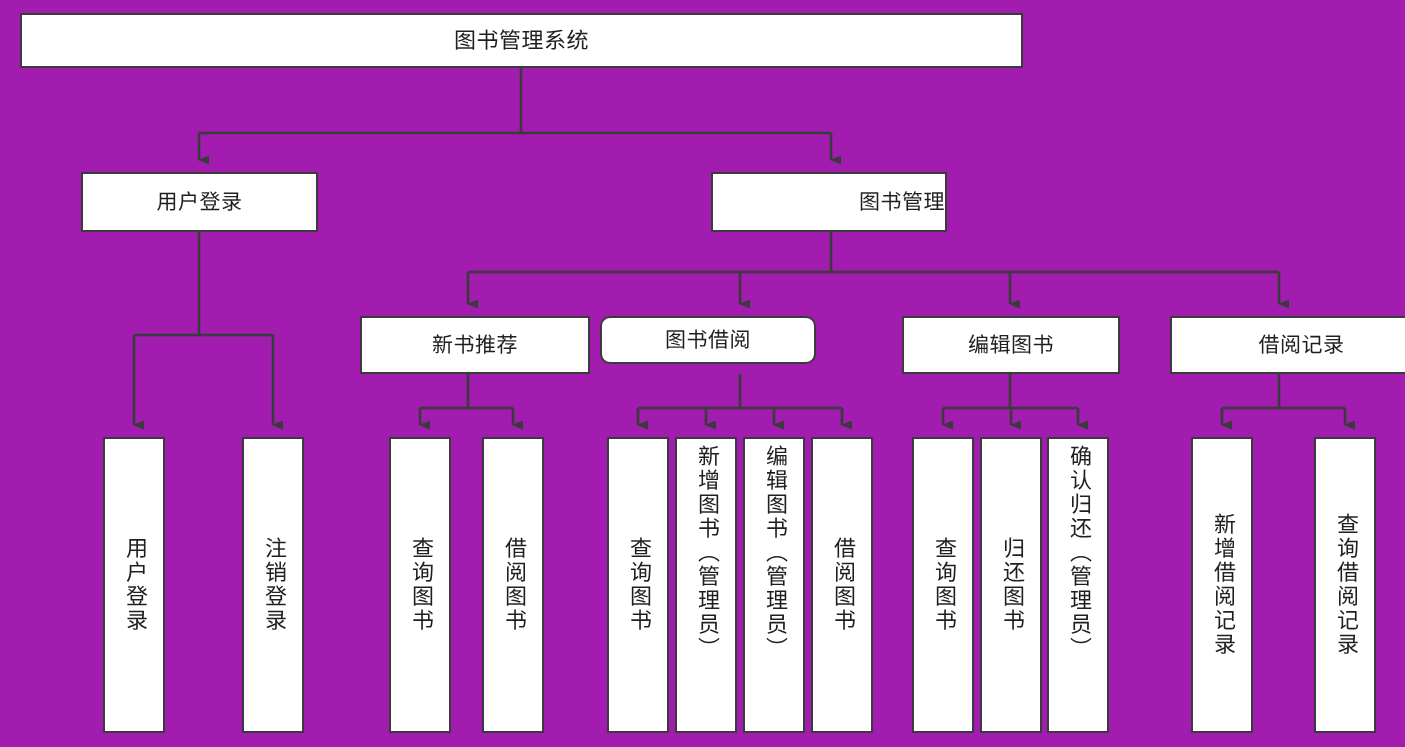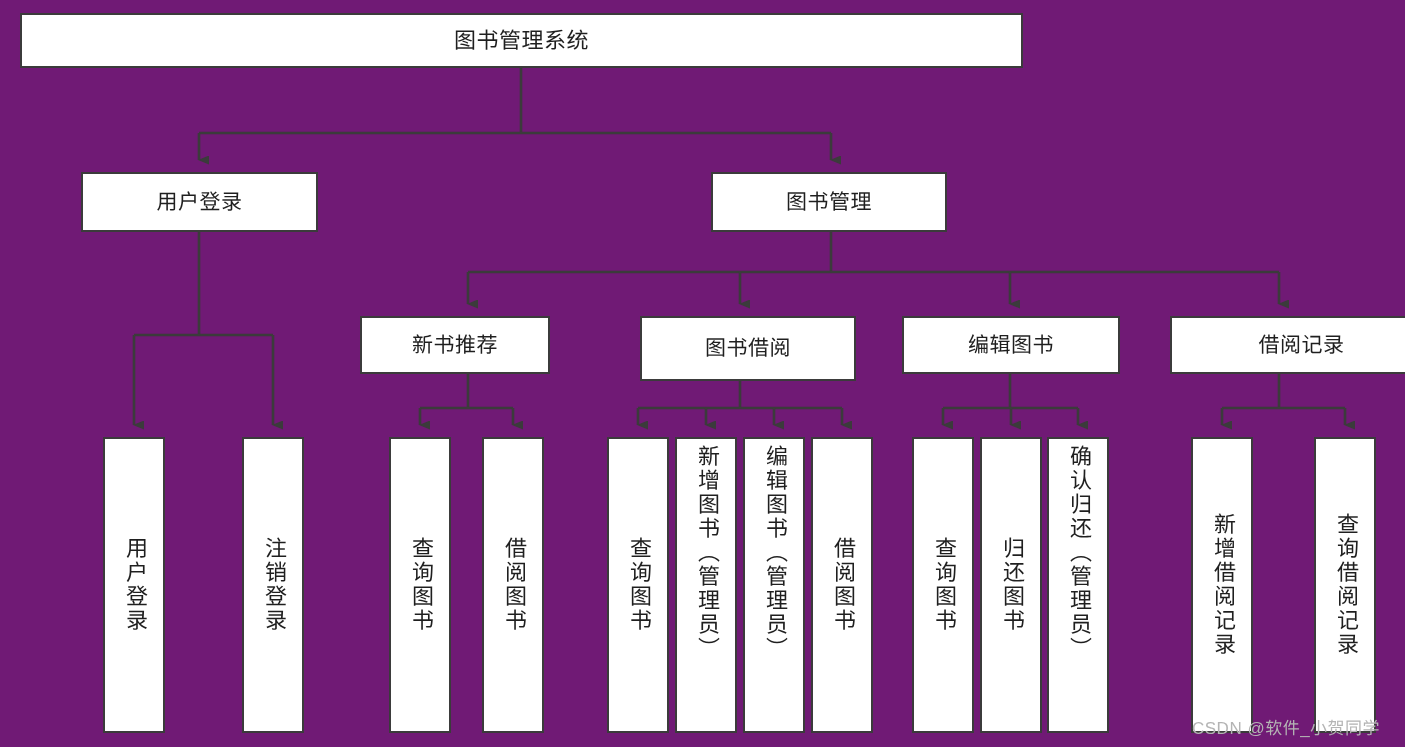--- a/index.html
+++ b/index.html
@@ -8,21 +8,21 @@
     padding: 0;
     background: #ffffff;
   }
   body {
     font-family: "Liberation Sans", "DejaVu Sans", sans-serif;
   }
   #diagram-root {
     position: relative;
     width: 1405px;
     height: 747px;
-    background: #701a75;
+    background: #a21caf;
     overflow: hidden;
   }
   #connector-layer {
     position: absolute;
     left: 0;
     top: 0;
     width: 1405px;
     height: 747px;
   }
   .node {
@@ -132,29 +132,29 @@
   </svg>
 
   <div class="node level-0 horizontal" style="left:20px; top:13px; width:1003px; height:55px;">
     <span class="node-label">图书管理系统</span>
   </div>
 
   <div class="node horizontal" style="left:81px; top:172px; width:237px; height:60px;">
     <span class="node-label">用户登录</span>
   </div>
 
-  <div class="node horizontal" style="left:711px; top:172px; width:236px; height:60px;">
+  <div class="node horizontal" style="left:711px; top:172px; width:236px; height:60px;justify-content:flex-end;">
     <span class="node-label">图书管理</span>
   </div>
 
-  <div class="node horizontal" style="left:360px; top:316px; width:190px; height:58px;">
+  <div class="node horizontal" style="left:360px; top:316px; width:230px; height:58px;">
     <span class="node-label">新书推荐</span>
   </div>
 
-  <div class="node horizontal" style="left:640px; top:316px; width:216px; height:65px;">
+  <div class="node horizontal" style="left:600px; top:316px; width:216px; height:48px;border-radius:10px;">
     <span class="node-label">图书借阅</span>
   </div>
 
   <div class="node horizontal" style="left:902px; top:316px; width:218px; height:58px;">
     <span class="node-label">编辑图书</span>
   </div>
 
   <div class="node horizontal" style="left:1170px; top:316px; width:263px; height:58px;">
     <span class="node-label">借阅记录</span>
   </div>
@@ -204,15 +204,14 @@
   </div>
 
   <div class="node vertical align-middle" style="left:1191px; top:437px; width:62px; height:296px;">
     <span class="node-label">新增借阅记录</span>
   </div>
 
   <div class="node vertical align-middle" style="left:1314px; top:437px; width:62px; height:296px;">
     <span class="node-label">查询借阅记录</span>
   </div>
 
-  <div class="watermark" style="left:1192px; top:714px;">CSDN @软件_小贺同学</div>
 
 </div>
 
 </body></html>

